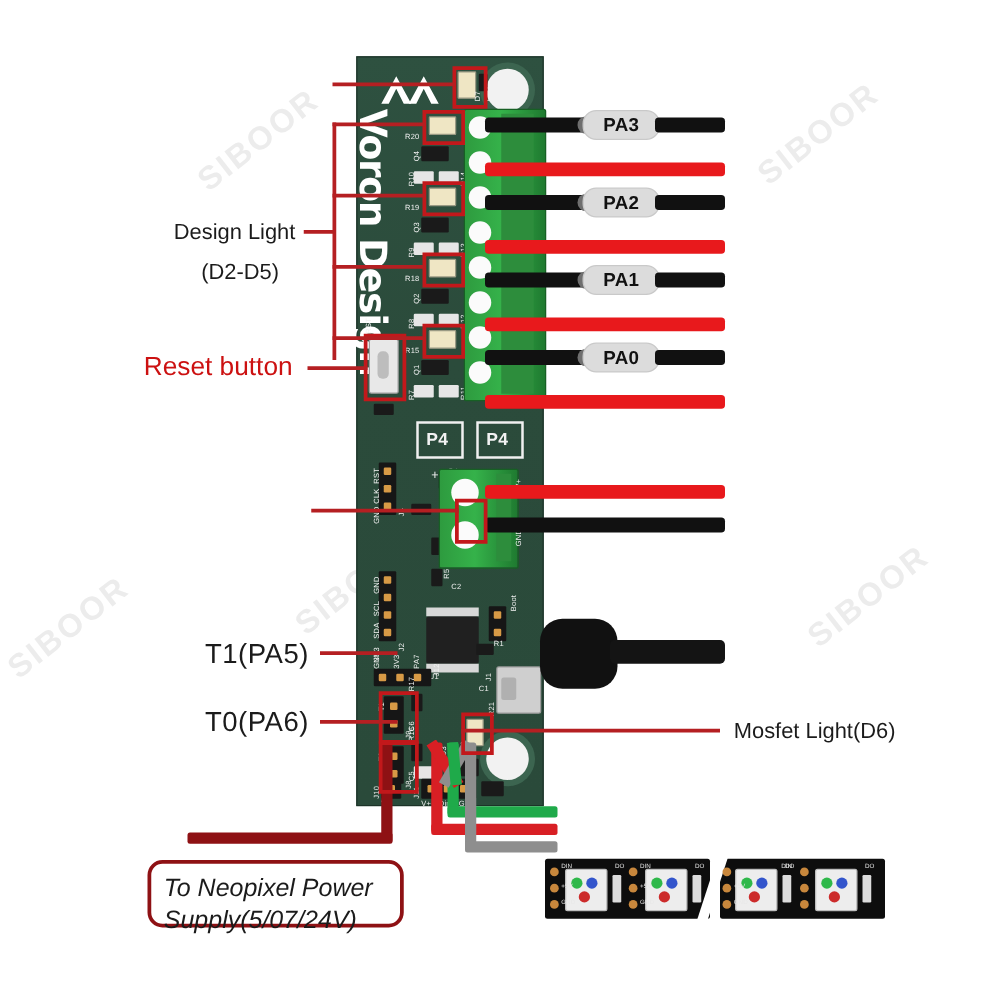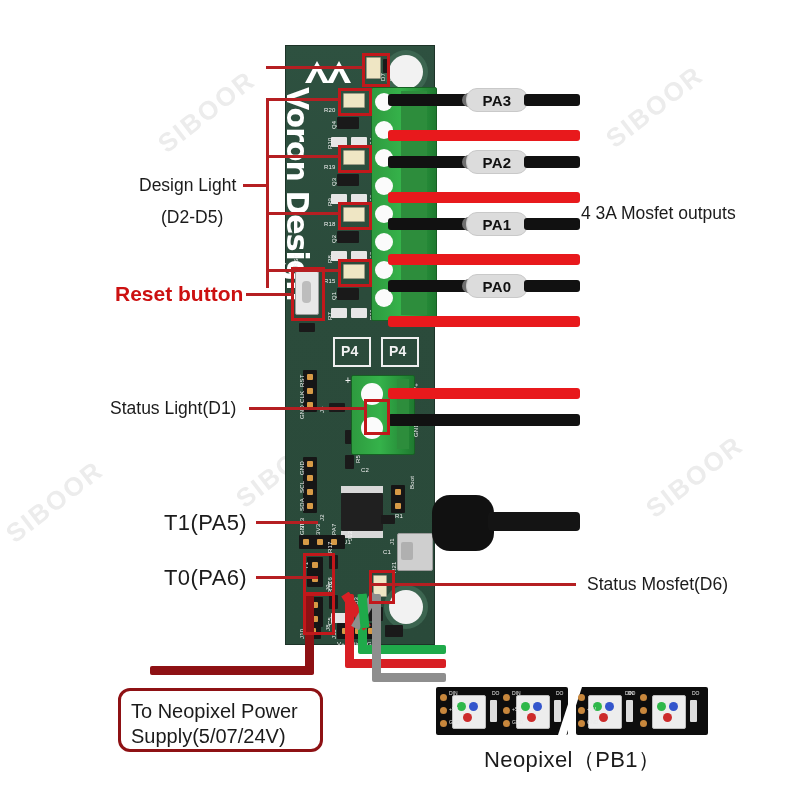--- a/index.html
+++ b/index.html
@@ -12,21 +12,21 @@
   
   .wm{
     position:absolute;color:#ececec;font-size:26px;font-weight:700;
     letter-spacing:2px;transform:rotate(-38deg);transform-origin:left top;
     user-select:none;pointer-events:none;white-space:nowrap;
   }
 
   
   .label{position:absolute;color:#1b1b1b;font-size:17.5px;white-space:nowrap;}
   .label.big{font-size:22px;letter-spacing:.4px;}
-  .label.red{color:#cc1111;font-weight:700;font-size:21px;}
+  .label.red{color:#cc1111;font-weight:400;font-size:21px;}
 
   
   .ln{position:absolute;background:#b51f22;}
   .lnh{height:3px;}
   .lnv{width:3px;}
   .box-out{position:absolute;border:3px solid #c2181b;background:transparent;}
 
   
   .wire{position:absolute;border-radius:3px;}
   .wire.blk{background:#111;}
@@ -317,21 +317,20 @@
   <div class="wire red" style="left:388px;top:254px;width:192px;height:11px;"></div>
 
   <div class="wire blk" style="left:388px;top:280px;width:86px;height:12px;"></div>
   <div class="wnub" style="left:462px;top:279px;"></div>
   <div class="wtag" style="left:466px;top:274px;width:60px;">
       <span>PA0</span>
     </div>
   <div class="wire blk" style="left:524px;top:280px;width:56px;height:12px;"></div>
   <div class="wire red" style="left:388px;top:316px;width:192px;height:11px;"></div>
 
-  <div class="label" style="left:581px;top:203px;">4 3A Mosfet outputs</div>
 
   <div class="wire red" style="left:388px;top:388px;width:192px;height:11px;"></div>
   <div class="wire blk" style="left:388px;top:414px;width:192px;height:12px;"></div>
 
   <div class="usbhead" style="left:432px;top:495px;width:62px;height:56px;"></div>
   <div class="usbcord" style="left:488px;top:512px;width:92px;height:19px;"></div>
 
   <div class="nw g" style="left:358px;top:594px;width:9px;height:58px;"></div>
   <div class="nw g" style="left:358px;top:645px;width:88px;height:9px;"></div>
 
@@ -396,23 +395,22 @@
   <div class="np-txt" style="left:512px;top:706px;">+5V</div>
   <div class="np-txt" style="left:512px;top:719px;">GND</div>
   <div class="np-txt" style="left:625px;top:690px;">DIN</div>
   <div class="np-txt" style="left:587px;top:706px;">+5V</div>
   <div class="np-txt" style="left:587px;top:719px;">GND</div>
   <div class="np-txt" style="left:492px;top:690px;">DO</div>
   <div class="np-txt" style="left:556px;top:690px;">DO</div>
   <div class="np-txt" style="left:628px;top:690px;">DO</div>
   <div class="np-txt" style="left:692px;top:690px;">DO</div>
 
-  <div class="label big" style="left:484px;top:745px;">Neopixel（PB1）</div>
-
-  <div class="notebox" style="left:118px;top:688px;width:205px;height:64px;">
+
+  <div class="notebox" style="left:118px;top:688px;width:205px;height:54px;font-style:italic;">
     <div>To Neopixel Power</div>
     <div>Supply(5/07/24V)</div>
   </div>
 
   <div class="box-out" style="left:362px;top:53px;width:22px;height:28px;"></div>
   <div class="box-out" style="left:338px;top:88px;width:28px;height:22px;"></div>
   <div class="box-out" style="left:338px;top:145px;width:28px;height:22px;"></div>
   <div class="box-out" style="left:338px;top:202px;width:28px;height:22px;"></div>
   <div class="box-out" style="left:338px;top:259px;width:28px;height:22px;"></div>
   <div class="box-out" style="left:291px;top:267px;width:28px;height:48px;"></div>
@@ -429,25 +427,24 @@
   <div class="ln lnh" style="left:266px;top:212px;width:74px;"></div>
   <div class="ln lnh" style="left:266px;top:269px;width:74px;"></div>
   <div class="ln lnh" style="left:243px;top:184px;width:24px;"></div>
   <div class="label" style="left:139px;top:175px;">Design Light</div>
   <div class="label" style="left:161px;top:207px;">(D2-D5)</div>
 
   <div class="ln lnh" style="left:246px;top:293px;width:48px;"></div>
   <div class="label red" style="left:115px;top:282px;">Reset button</div>
 
   <div class="ln lnh" style="left:249px;top:407px;width:118px;"></div>
-  <div class="label" style="left:110px;top:398px;">Status Light(D1)</div>
 
   <div class="ln lnh" style="left:256px;top:521px;width:62px;"></div>
   <div class="label big" style="left:164px;top:510px;">T1(PA5)</div>
 
   <div class="ln lnh" style="left:256px;top:576px;width:62px;"></div>
   <div class="label big" style="left:164px;top:565px;">T0(PA6)</div>
 
   <div class="ln lnv" style="left:369px;top:583px;height:4px;"></div>
   <div class="ln lnh" style="left:369px;top:583px;width:207px;"></div>
-  <div class="label" style="left:587px;top:574px;">Status Mosfet(D6)</div>
+  <div class="label" style="left:587px;top:574px;">Mosfet Light(D6)</div>
 
 </div>
 
 </body></html>

